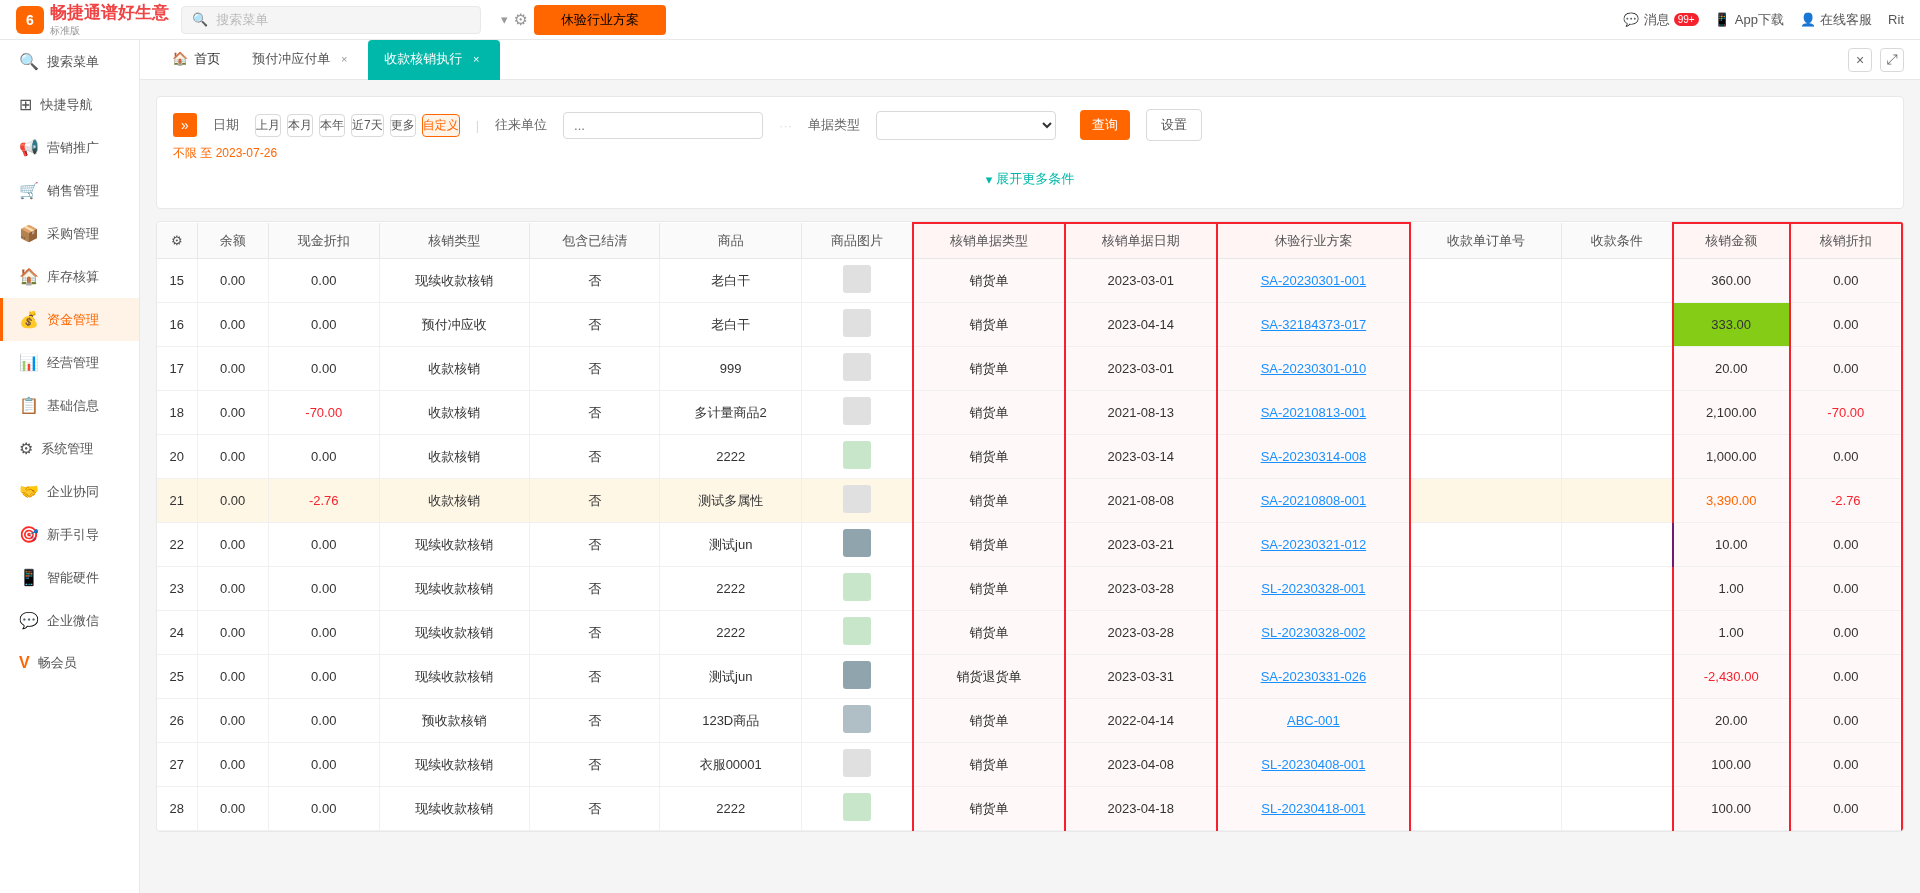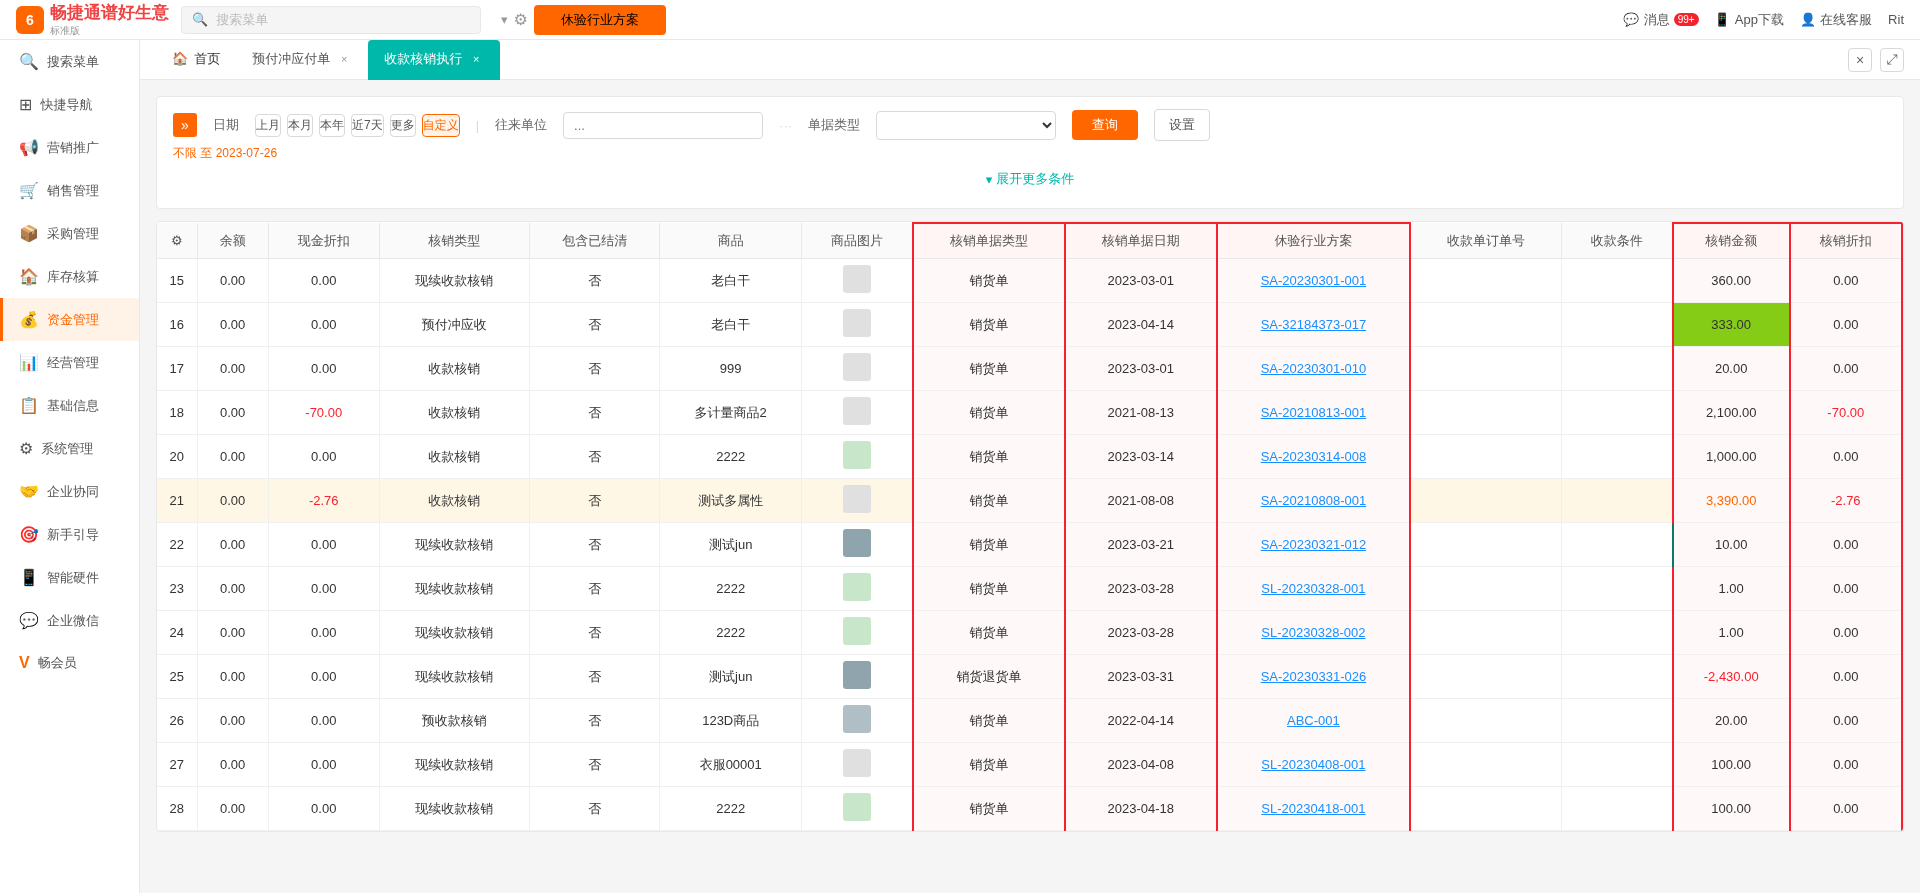--- a/index.html
+++ b/index.html
@@ -191,21 +191,21 @@
       padding: 5px 10px; font-size: 13px; color: #333;
       min-width: 180px; background: #fff;
     }
     .expand-btn {
       display: flex; align-items: center; gap: 4px;
       color: #00b8a9; cursor: pointer; font-size: 13px;
       margin: 8px 0;
     }
     .btn-query {
       background: #ff6600; color: #fff; border: none;
-      border-radius: 4px; padding: 6px 20px; cursor: pointer; font-size: 13px;
+      border-radius: 4px; padding: 6px 12px; cursor: pointer; font-size: 13px; margin-left: 8px;
     }
     .btn-settings {
       background: #fff; color: #555; border: 1px solid #d9d9d9;
       border-radius: 4px; padding: 6px 14px; cursor: pointer; font-size: 13px;
     }
 
     
     .table-container {
       background: #fff;
       border-radius: 4px;
@@ -554,21 +554,21 @@
       <td>否</td>
       <td>测试jun</td>
       <td>
         <div style="width:28px;height:28px;border-radius:3px;background:#90a4ae;display:inline-block;"></div>
       </td>
       <td style="border-left:2px solid #f5222d;border-right:2px solid #f5222d;background:#fff8f8;">销货单</td>
       <td style="border-left:2px solid #f5222d;border-right:2px solid #f5222d;background:#fff8f8;">2023-03-21</td>
       <td style="border-left:2px solid #f5222d;border-right:2px solid #f5222d;background:#fff8f8;"><span class="link-blue">SA-20230321-012</span></td>
       <td></td>
       <td></td>
-      <td style="border-left:2px solid #0f766e;border-right:2px solid #f5222d;background:#fff8f8;margin-top:12px;">10.00</td>
+      <td style="border-left:2px solid #701a75;border-right:2px solid #f5222d;background:#fff8f8;margin-top:12px;">10.00</td>
       <td style="border-left:2px solid #f5222d;border-right:2px solid #f5222d;background:#fff8f8;">0.00</td>
     </tr>
               <tr>
       <td>23</td>
       <td>0.00</td>
       <td style="">0.00</td>
       <td>现续收款核销</td>
       <td>否</td>
       <td>2222</td>
       <td>

